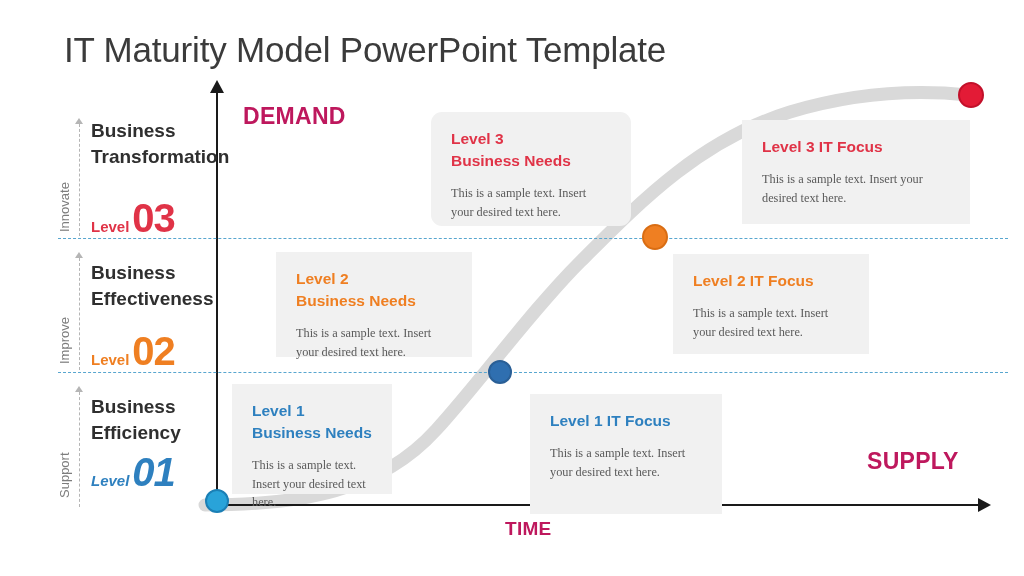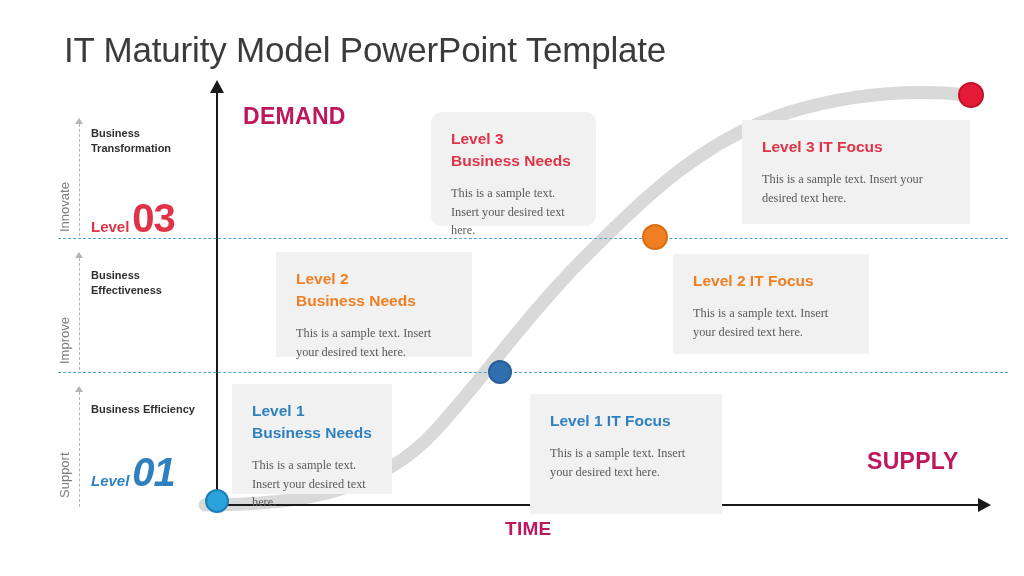--- a/index.html
+++ b/index.html
@@ -99,26 +99,25 @@
     transform-origin: left bottom;
     transform: rotate(-90deg);
     white-space: nowrap;
     font-weight: 400;
   }
 
   
   .band-head {
     position: absolute;
     left: 91px;
-    font-size: 11px;
+    font-size: 19px;
     font-weight: bold;
     color: #2f2f2f;
     line-height: 1.35;
     width: 120px;
-    margin-top: 8px;
   }
 
   
   .level-tag {
     position: absolute;
     left: 91px;
     white-space: nowrap;
   }
   .level-tag .lvl-word {
     font-size: 15px;
@@ -214,31 +213,34 @@
 Transformation</div>
   <div class="level-tag" style="top:196px;">
     <span class="lvl-word" style="color:#e03347;">Level</span><span class="lvl-num" style="color:#e03347;">03</span>
   </div>
 
   <div class="mini-axis" style="top:258px;height:112px;"></div>
   <div class="mini-arrow" style="top:252px;"></div>
   <div class="stage-label" style="left:72px; top:349px;">Improve</div>
   <div class="band-head" style="top:260px;">Business
 Effectiveness</div>
+  <div class="level-tag" style="top:329px;">
+    <span class="lvl-word" style="color:#ef7f22;">Level</span><span class="lvl-num" style="color:#ef7f22;">02</span>
+  </div>
 
   <div class="mini-axis" style="top:392px;height:115px;"></div>
   <div class="mini-arrow" style="top:386px;"></div>
   <div class="stage-label" style="left:72px; top:483px;">Support</div>
   <div class="band-head" style="top:394px;">Business
 Efficiency</div>
   <div class="level-tag" style="top:450px;font-style:italic;">
     <span class="lvl-word" style="color:#2e80bf;">Level</span><span class="lvl-num" style="color:#2e80bf;">01</span>
   </div>
 
-  <div class="card" style="left:431px; top:112px; width:165px; height:114px;border-radius:11px;">
+  <div class="card" style="left:431px; top:112px; width:200px; height:114px;border-radius:11px;">
     <div class="card-title" style="color:#e03347;">Level 3
 Business Needs</div>
     <div class="card-body">This is a sample text. Insert your desired text here.</div>
   </div>
 
   <div class="card" style="left:742px; top:120px; width:228px; height:104px;">
     <div class="card-title" style="color:#e03347;">Level 3 IT Focus</div>
     <div class="card-body">This is a sample text. Insert your desired text here.</div>
   </div>
 

